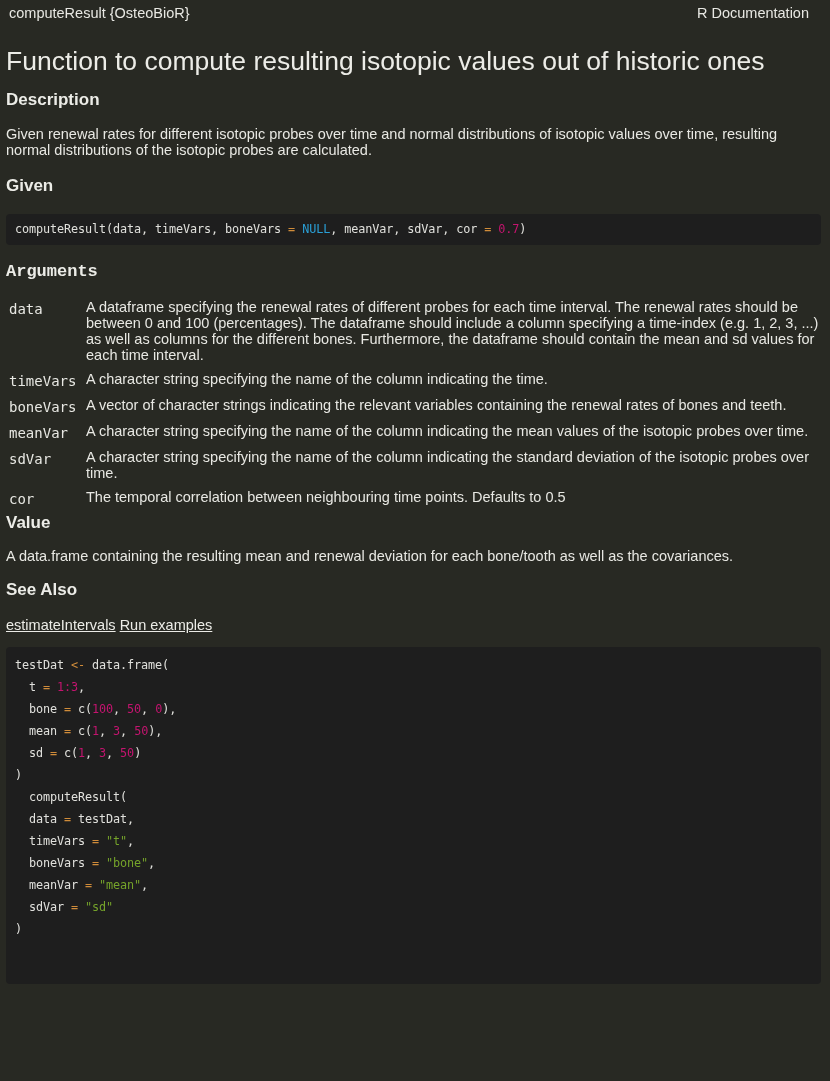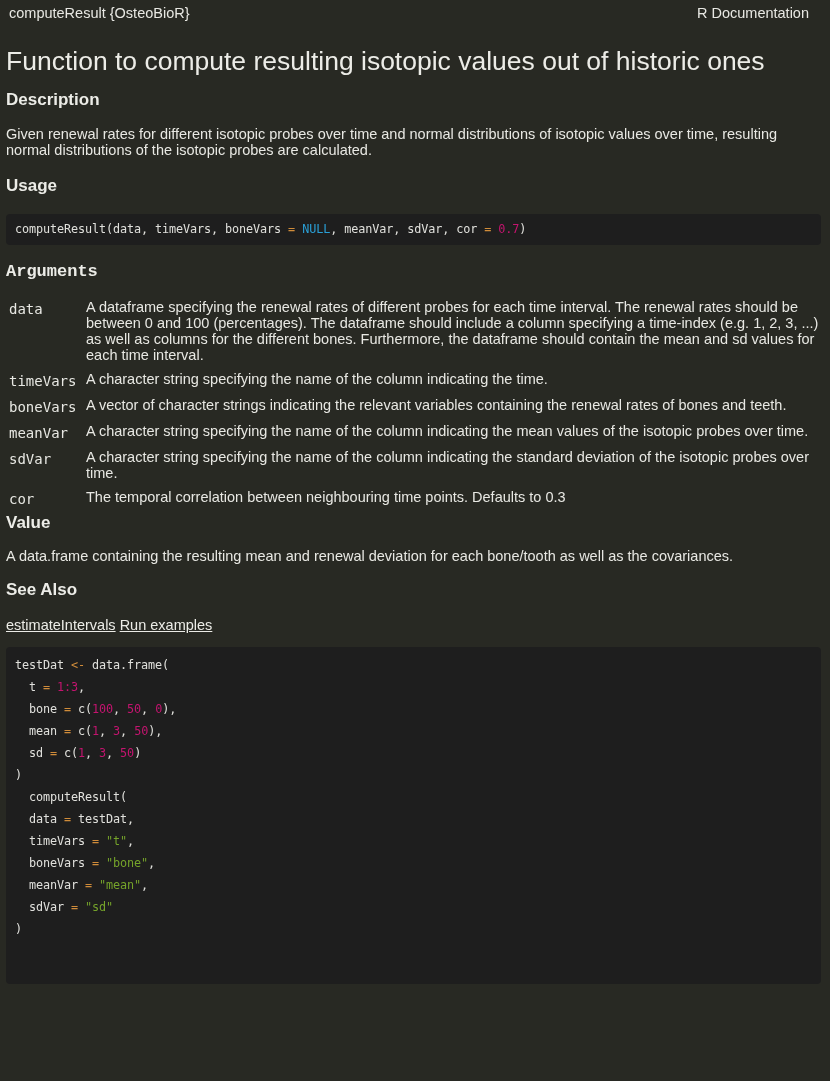--- a/index.html
+++ b/index.html
@@ -109,21 +109,21 @@
   <div class="topbar">
     <span>computeResult {OsteoBioR}</span>
     <span>R Documentation</span>
   </div>
 
   <h1>Function to compute resulting isotopic values out of historic ones</h1>
 
   <h2 class="sec-desc">Description</h2>
   <p class="desc-text">Given renewal rates for different isotopic probes over time and normal distributions of isotopic values over time, resulting normal distributions of the isotopic probes are calculated.</p>
 
-  <h2 class="sec-usage">Usage</h2>
+  <h2 class="sec-usage">Given</h2>
   <div class="codeblock usage-code"><span>computeResult(data, timeVars, boneVars </span><span class="tk-op">=</span> <span class="tk-kw">NULL</span><span>, meanVar, sdVar, cor </span><span class="tk-op">=</span> <span class="tk-num">0.7</span><span>)</span></div>
 
   <h2 class="sec-args">Arguments</h2>
   <table class="args">
     <tbody>
         <tr>
       <td class="argname">data</td>
       <td class="argdesc">A dataframe specifying the renewal rates of different probes for each time interval. The renewal rates should be between 0 and 100 (percentages). The dataframe should include a column specifying a time-index (e.g. 1, 2, 3, ...) as well as columns for the different bones. Furthermore, the dataframe should contain the mean and sd values for each time interval.</td>
     </tr>
     <tr>
@@ -137,21 +137,21 @@
     <tr>
       <td class="argname">meanVar</td>
       <td class="argdesc">A character string specifying the name of the column indicating the mean values of the isotopic probes over time.</td>
     </tr>
     <tr>
       <td class="argname">sdVar</td>
       <td class="argdesc">A character string specifying the name of the column indicating the standard deviation of the isotopic probes over time.</td>
     </tr>
     <tr>
       <td class="argname">cor</td>
-      <td class="argdesc">The temporal correlation between neighbouring time points. Defaults to 0.3</td>
+      <td class="argdesc">The temporal correlation between neighbouring time points. Defaults to 0.5</td>
     </tr>
   </tbody>
     </table>
 
   <h2 class="sec-value">Value</h2>
   <p class="value-text">A data.frame containing the resulting mean and renewal deviation for each bone/tooth as well as the covariances.</p>
 
   <h2 class="sec-see">See Also</h2>
   <a href="#" class="see-link">estimateIntervals</a>
 

